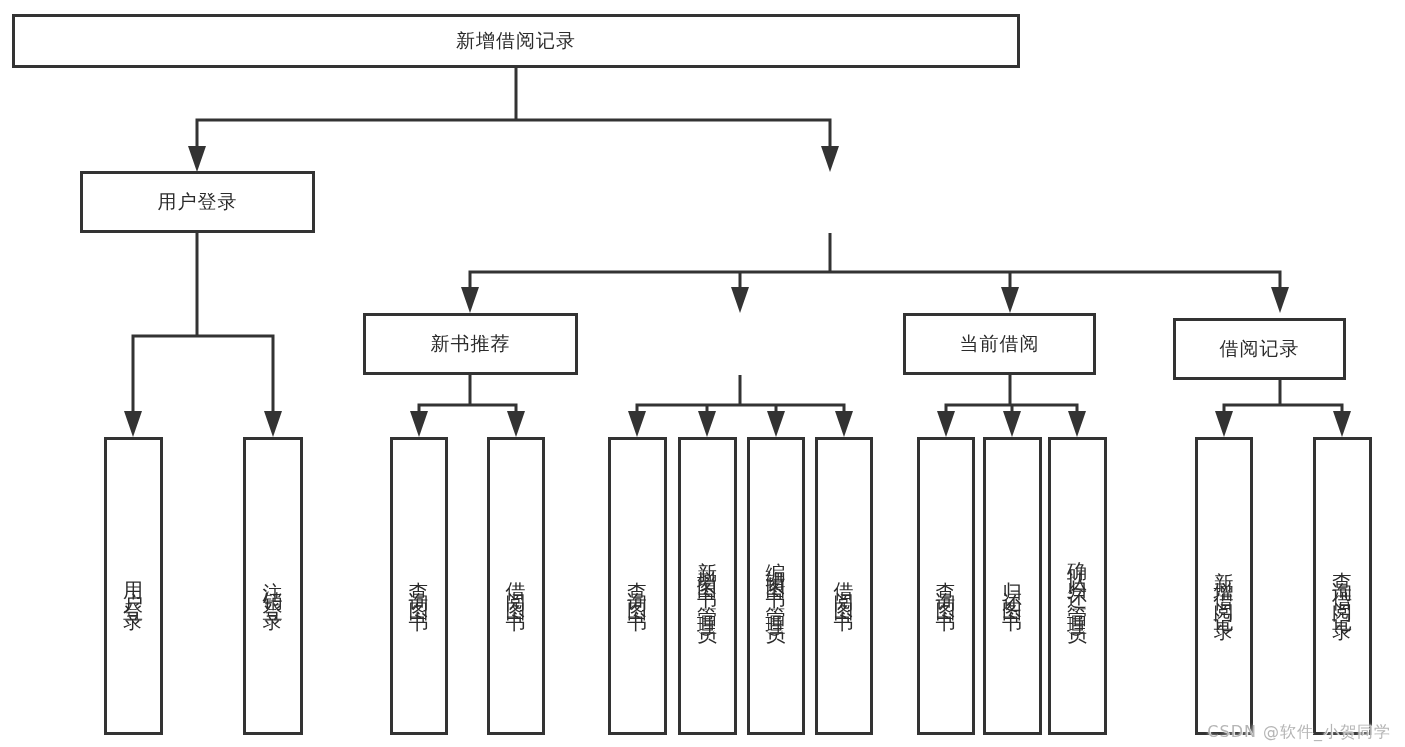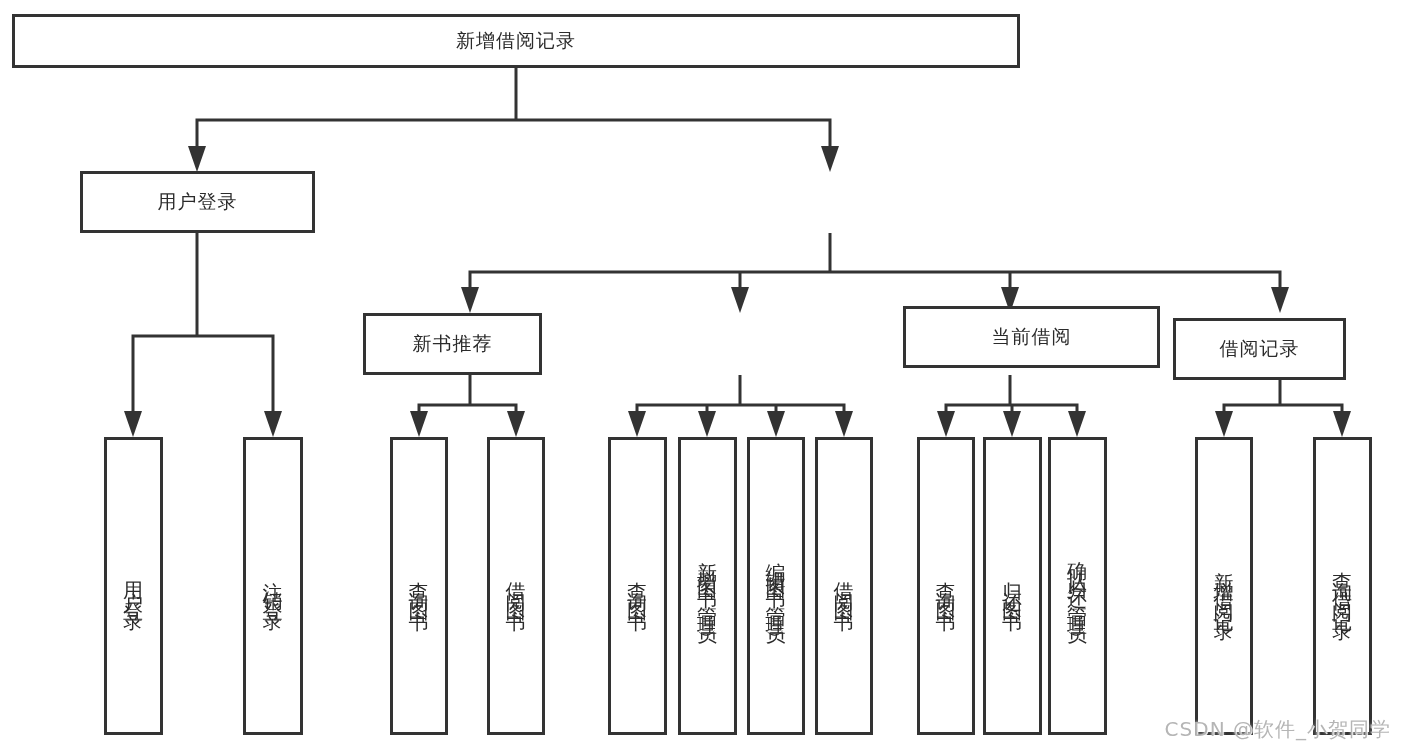--- a/index.html
+++ b/index.html
@@ -28,21 +28,21 @@
     background:#ffffff;
     display:flex;align-items:center;justify-content:center;
     writing-mode:vertical-rl;
     text-orientation:mixed;
     font-size:20px;color:#2b2b2b;
     letter-spacing:10px;line-height:1;
   }
   .vbox.dense{letter-spacing:9px;}
   .watermark{
     position:absolute;right:14px;bottom:4px;
-    font-size:20px;color:#b5b5b5;letter-spacing:1px;
+    font-size:16px;color:#b5b5b5;letter-spacing:1px;
     text-shadow:0 0 3px rgba(255,255,255,0.95), 1px 1px 0 rgba(255,255,255,0.85);
     z-index:5;
   }
 </style>
 </head>
 <body>
 
 <div id="canvas">
 
   <svg id="connector-layer" viewBox="0 0 1405 747" xmlns="http://www.w3.org/2000/svg">
@@ -101,24 +101,24 @@
   </svg>
 
   <div class="hbox" style="left:12px;top:14px;width:1008px;height:54px">
     <span>新增借阅记录</span>
   </div>
 
   <div class="hbox" style="left:80px;top:171px;width:235px;height:62px">
     <span>用户登录</span>
   </div>
 
-  <div class="hbox" style="left:363px;top:313px;width:179px;height:62px">
+  <div class="hbox" style="left:363px;top:313px;width:215px;height:62px">
     <span>新书推荐</span>
   </div>
-  <div class="hbox" style="left:903px;top:306px;width:257px;height:62px">
+  <div class="hbox" style="left:903px;top:313px;width:193px;height:62px">
     <span>当前借阅</span>
   </div>
   <div class="hbox" style="left:1173px;top:318px;width:173px;height:62px">
     <span>借阅记录</span>
   </div>
 
   <div class="vbox" style="left:104px;top:437px;width:59px;height:298px">
     <span>用户登录</span>
   </div>
   <div class="vbox" style="left:243px;top:437px;width:60px;height:298px">

